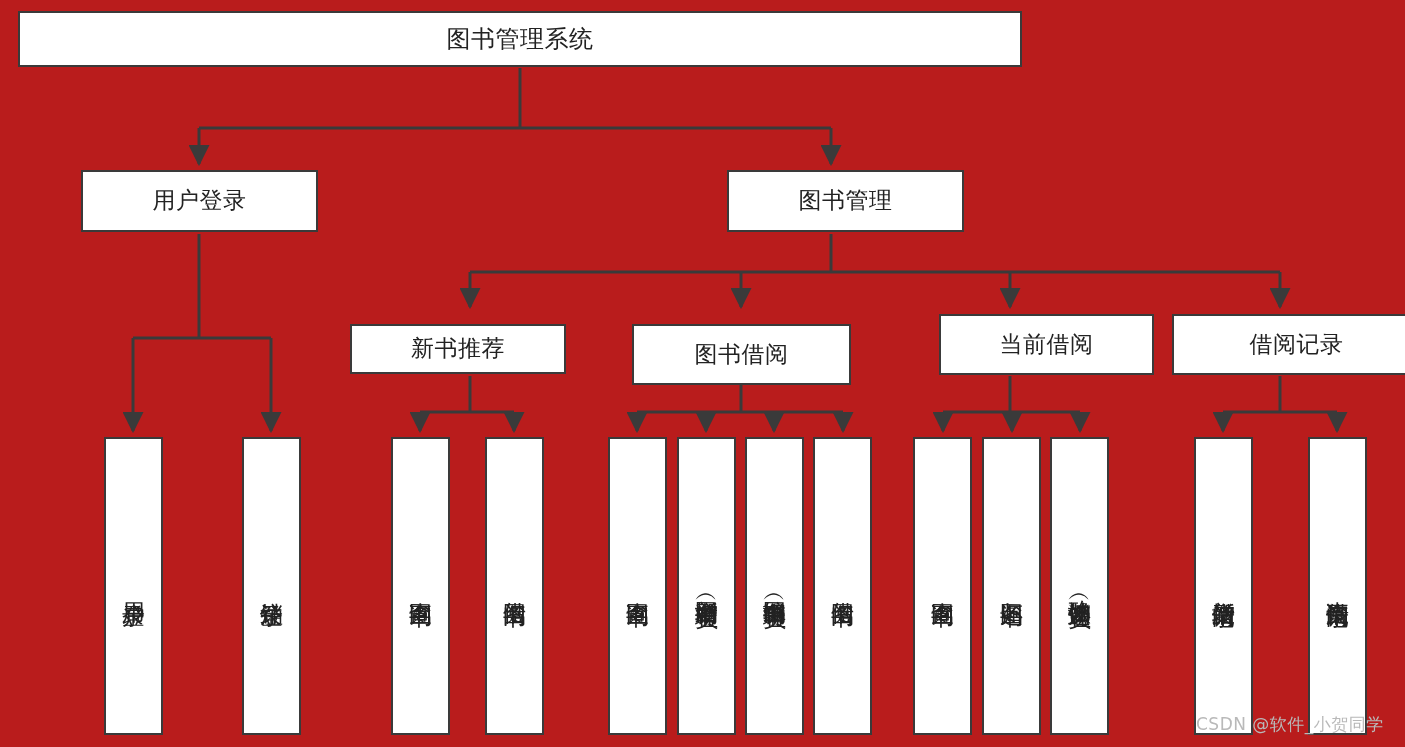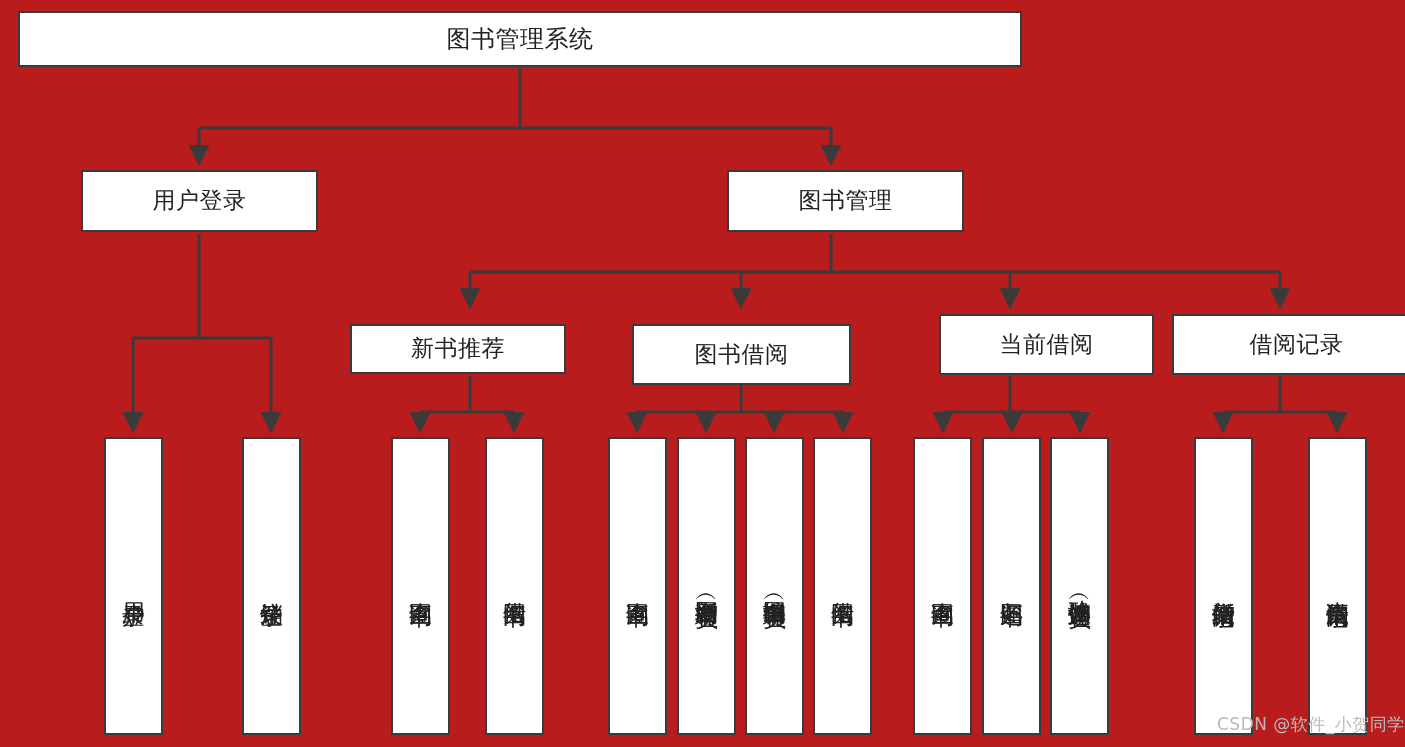--- a/index.html
+++ b/index.html
@@ -139,15 +139,15 @@
   <div class="node node-v" style="left:745px; top:437px; width:59px; height:298px;">编辑图书（管理员）</div>
   <div class="node node-v" style="left:813px; top:437px; width:59px; height:298px;">借阅图书</div>
 
   <div class="node node-v" style="left:913px; top:437px; width:59px; height:298px;">查询图书</div>
   <div class="node node-v" style="left:982px; top:437px; width:59px; height:298px;">归还图书</div>
   <div class="node node-v" style="left:1050px; top:437px; width:59px; height:298px;">确认归还（管理员）</div>
 
   <div class="node node-v" style="left:1194px; top:437px; width:59px; height:298px;">新增借阅记录</div>
   <div class="node node-v" style="left:1308px; top:437px; width:59px; height:298px;">查询借阅记录</div>
 
-  <div class="watermark" style="left:1196px; top:713px;padding-left:21px;">CSDN @软件_小贺同学</div>
+  <div class="watermark" style="left:1196px; top:713px;">CSDN @软件_小贺同学</div>
 
 </div>
 
 </body></html>

